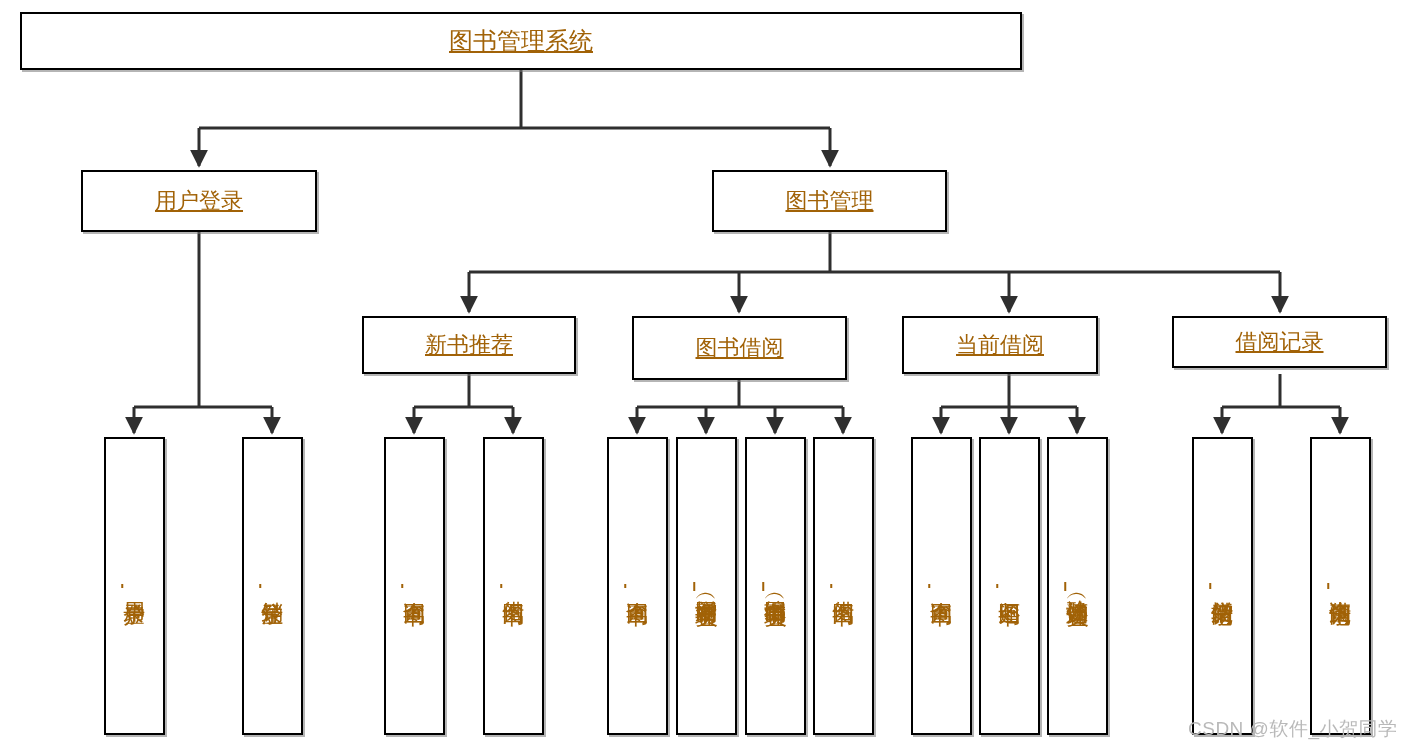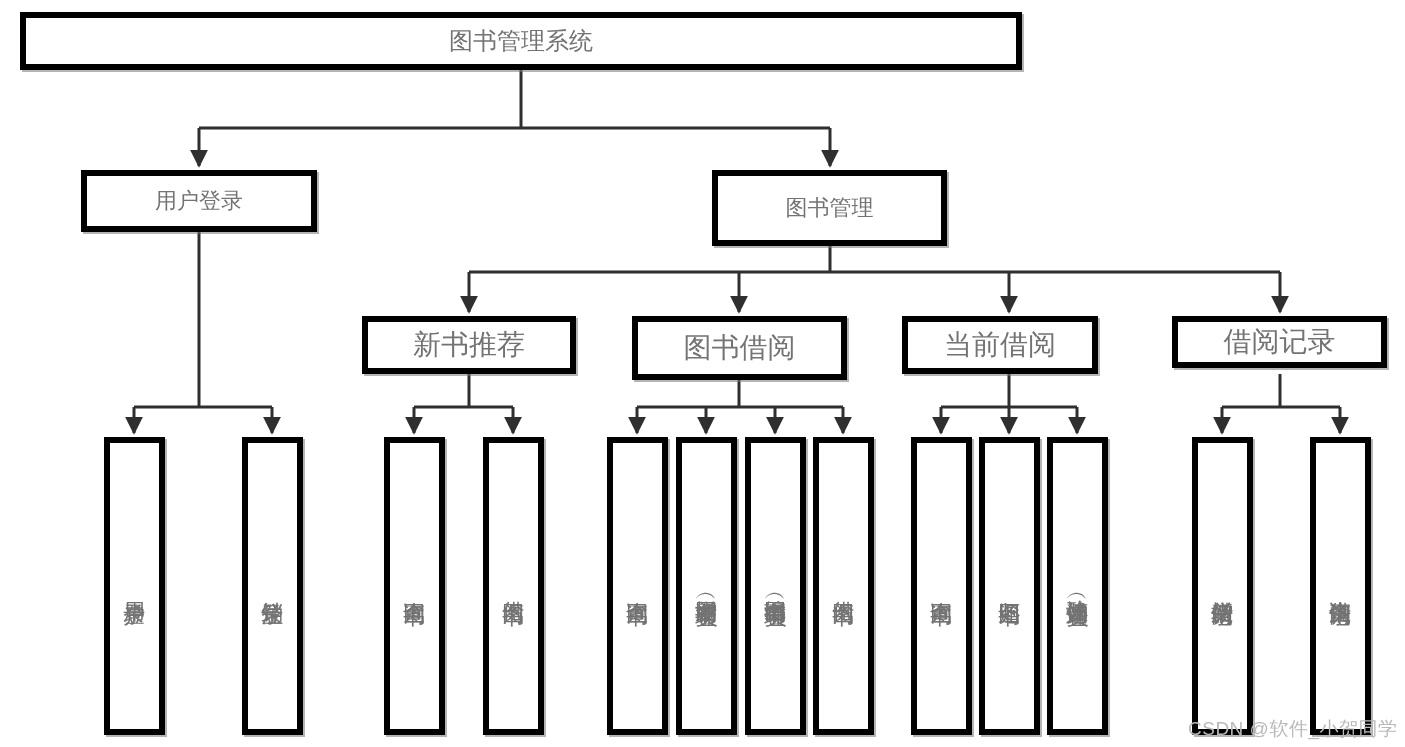--- a/index.html
+++ b/index.html
@@ -23,37 +23,38 @@
     left: 0;
     top: 0;
     width: 1405px;
     height: 747px;
     pointer-events: none;
   }
   .node {
     position: absolute;
     box-sizing: border-box;
     background: #ffffff;
-    border: 6px solid #000000;
+    border: 2px solid #000000;
     box-shadow: 2px 2px 0 rgba(120,120,120,0.55);
     display: flex;
     align-items: center;
     justify-content: center;
-    color: #737373;
+    color: #a16207;
     z-index: 2;
+    text-decoration: underline;
   }
   .node .label {
     display: block;
     text-align: center;
     line-height: 1.18;
     white-space: nowrap;
   }
   .node-root .label { font-size: 24px; }
   .node-l1 .label   { font-size: 22px; }
-  .node-l2 .label   { font-size: 28px; }
+  .node-l2 .label   { font-size: 22px; }
 
   .node-leaf {
     align-items: center;
     justify-content: center;
   }
   .node-leaf .label {
     writing-mode: vertical-rl;
     text-orientation: upright;
     font-size: 22px;
     line-height: 1.16;
@@ -131,21 +132,21 @@
     </g>
   </svg>
 
   <div class="node node-root" style="left:20px; top:12px; width:1002px; height:58px;">
     <span class="label">图书管理系统</span>
   </div>
 
   <div class="node node-l1" style="left:81px; top:170px; width:236px; height:62px;">
     <span class="label">用户登录</span>
   </div>
-  <div class="node node-l1" style="left:712px; top:170px; width:235px; height:76px;">
+  <div class="node node-l1" style="left:712px; top:170px; width:235px; height:62px;">
     <span class="label">图书管理</span>
   </div>
 
   <div class="node node-l2" style="left:362px; top:316px; width:214px; height:58px;">
     <span class="label">新书推荐</span>
   </div>
   <div class="node node-l2" style="left:632px; top:316px; width:215px; height:64px;">
     <span class="label">图书借阅</span>
   </div>
   <div class="node node-l2" style="left:902px; top:316px; width:196px; height:58px;">

